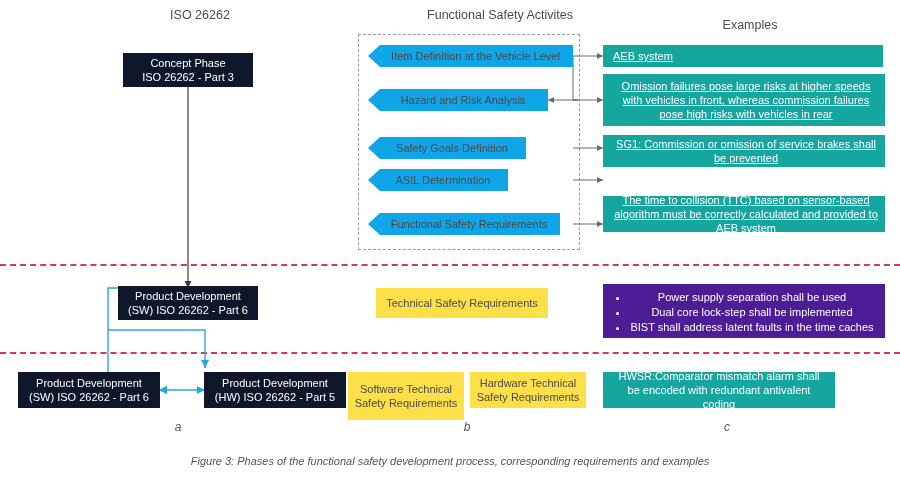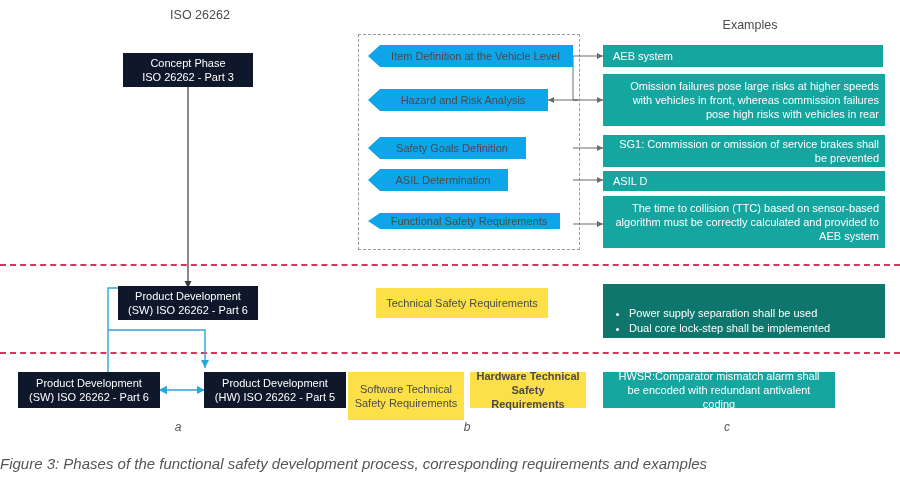--- a/index.html
+++ b/index.html
@@ -46,21 +46,22 @@
   .teal {
     background: #16a6a0;
     color: #ffffff;
   }
   .grey {
     background: #fde047;
     color: #4a4a4a;
   }
   .teal-left {
     justify-content: flex-start;
-    text-align: right;
+    text-align: center;
+    text-decoration: underline;
   }
   .grey-arrow {
     position: absolute;
     box-sizing: border-box;
     background: #0ea5e9;
     color: #4a4a4a;
     font-size: 11px;
     display: flex;
     align-items: center;
     justify-content: center;
@@ -84,52 +85,55 @@
   .sublabel {
     position: absolute;
     font-size: 12px;
     color: #555;
     font-style: italic;
     text-align: center;
   }
   .caption {
     position: absolute;
     width: 100%;
-    font-size: 15px;
+    text-align: center;
+    font-size: 11px;
     font-style: italic;
     color: #555;
   }
   svg.lines {
     position: absolute;
     left: 0; top: 0;
     width: 900px;
     height: 478px;
     pointer-events: none;
   }
   .bullets {
     position: absolute;
     box-sizing: border-box;
-    background: #0f766e;
+    background: #4c1d95;
     color: #fff;
     font-size: 11px;
     line-height: 15px;
-    padding: 22px 10px 6px 14px;
+    padding: 6px 10px 6px 14px;
+    text-align: center;
   }
   .bullets ul {
     margin: 0;
     padding-left: 12px;
   }
   .bullets li { margin: 0; }
 </style>
 </head>
 <body>
 
 <div class="canvas">
 
   <div class="col-head" style="left:110px; top:8px; width:180px;">ISO 26262</div>
+  <div class="col-head" style="left:370px; top:8px; width:260px;">Functional Safety Activites</div>
   <div class="col-head" style="left:620px; top:18px; width:260px;">Examples</div>
 
   <div class="dashed-region" style="left:358px; top:34px; width:222px; height:216px;"></div>
 
   <div class="divider" style="top:264px;"></div>
   <div class="divider" style="top:352px;"></div>
 
   <svg class="lines">
     <defs>
       <marker id="arrowGrey" markerWidth="7" markerHeight="7" refX="6" refY="3" orient="auto">
@@ -173,33 +177,32 @@
 (SW) ISO 26262 - Part 6</div>
   <div class="box blue" style="left:18px; top:372px; width:142px; height:36px; white-space:pre-line;">Product Development
 (SW) ISO 26262 - Part 6</div>
   <div class="box blue" style="left:204px; top:372px; width:142px; height:36px; white-space:pre-line;">Product Development
 (HW) ISO 26262 - Part 5</div>
 
   <div class="grey-arrow" style="left:368px; top:45px; width:205px; height:22px;">Item Definition at the Vehicle Level</div>
   <div class="grey-arrow" style="left:368px; top:137px; width:158px; height:22px;">Safety Goals Definition</div>
   <div class="grey-arrow" style="left:368px; top:89px; width:180px; height:22px;">Hazard and Risk Analysis</div>
   <div class="grey-arrow" style="left:368px; top:169px; width:140px; height:22px;">ASIL Determination</div>
-  <div class="grey-arrow" style="left:368px; top:213px; width:192px; height:16px;">Functional Safety Requirements</div>
+  <div class="grey-arrow" style="left:368px; top:213px; width:192px; height:22px;">Functional Safety Requirements</div>
 
   <div class="box grey" style="left:376px; top:288px; width:172px; height:30px;">Technical Safety Requirements</div>
   <div class="box grey" style="left:348px; top:372px; width:116px; height:48px; white-space:pre-line;">Software Technical
 Safety Requirements</div>
-  <div class="box grey" style="left:470px; top:372px; width:116px; height:36px; white-space:pre-line;font-weight:bold;">Hardware Technical
+  <div class="box grey" style="left:470px; top:372px; width:116px; height:36px; white-space:pre-line;">Hardware Technical
 Safety Requirements</div>
 
   <div class="box teal teal-left" style="left:603px; top:45px; width:280px; height:22px; padding-left:10px;">AEB system</div>
   <div class="box teal teal-left" style="left:603px; top:74px; width:282px; height:52px; padding-left:10px;">Omission failures pose large risks at higher speeds with vehicles in front, whereas commission failures pose high risks with vehicles in rear</div>
   <div class="box teal teal-left" style="left:603px; top:135px; width:282px; height:32px; padding-left:10px;">SG1: Commission or omission of service brakes shall be prevented</div>
-  <div class="box teal teal-left" style="left:603px; top:171px; width:282px; height:20px; padding-left:10px;">ASIL D</div>
-  <div class="box teal teal-left" style="left:603px; top:196px; width:282px; height:52px; padding-left:10px;">The time to collision (TTC) based on sensor-based algorithm must be correctly calculated and provided to AEB system</div>
+  <div class="box teal teal-left" style="left:603px; top:196px; width:282px; height:36px; padding-left:10px;">The time to collision (TTC) based on sensor-based algorithm must be correctly calculated and provided to AEB system</div>
 
   <div class="bullets" style="left:603px; top:284px; width:282px; height:54px;">
     <ul>
       <li>Power supply separation shall be used</li>
       <li>Dual core lock-step shall be implemented</li>
       <li>BIST shall address latent faults in the time caches</li>
     </ul>
   </div>
 
   <div class="box teal" style="left:603px; top:372px; width:232px; height:36px; padding:4px 10px;">HWSR:Comparator mismatch alarm shall be encoded with redundant antivalent coding</div>

